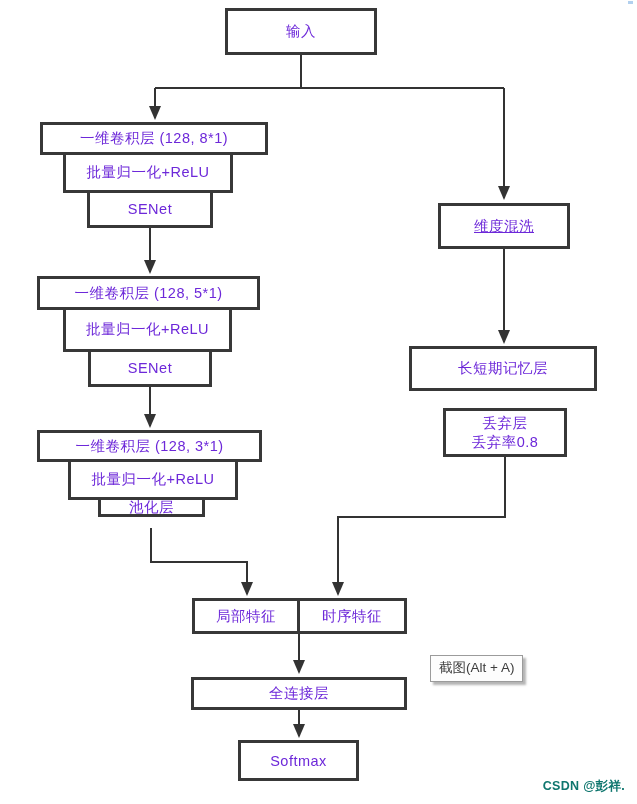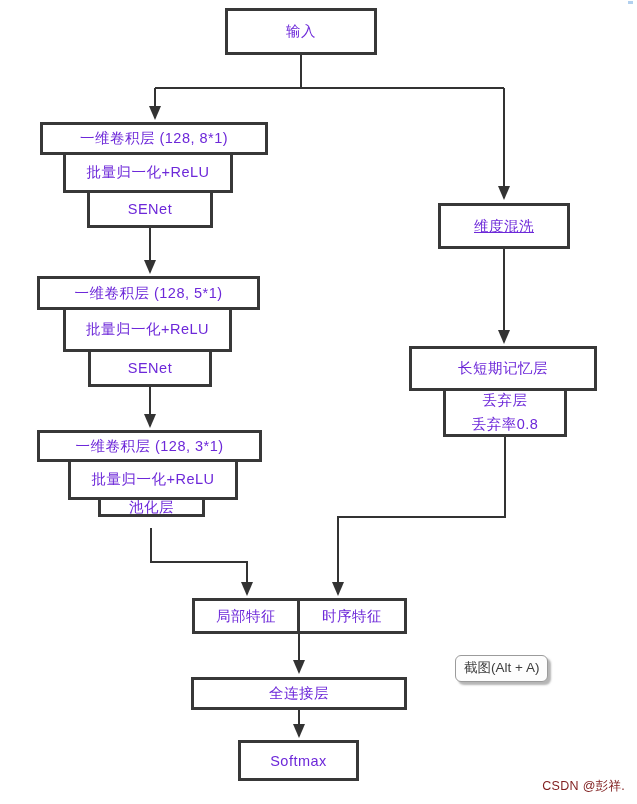--- a/index.html
+++ b/index.html
@@ -36,23 +36,24 @@
     font-size:13.5px;
     color:#3d3d3d;
     z-index:2;
     white-space:nowrap;
   }
   .watermark{
     position:absolute;
     right:12px;
     top:778px;
     font-size:12.5px;
-    color:#7f1d1d;
+    color:#0f766e;
     z-index:2;
     letter-spacing:0.3px;
+    font-weight:bold;
   }
   .corner-dot{
     position:absolute;
     right:4px;top:1px;
     width:5px;height:3px;
     background:#9fc4ea;
     opacity:0.8;
     z-index:2;
   }
 </style>
@@ -91,30 +92,30 @@
   <div class="node" style="left:37px;top:276px;width:223px;height:34px;">一维卷积层 (128, 5*1)</div>
   <div class="node" style="left:63px;top:307px;width:169px;height:45px;">批量归一化+ReLU</div>
   <div class="node" style="left:88px;top:349px;width:124px;height:38px;">SENet</div>
 
   <div class="node" style="left:37px;top:430px;width:225px;height:32px;">一维卷积层 (128, 3*1)</div>
   <div class="node" style="left:68px;top:459px;width:170px;height:41px;">批量归一化+ReLU</div>
   <div class="node" style="left:98px;top:497px;width:107px;height:20px;">池化层</div>
 
   <div class="node" style="left:438px;top:203px;width:132px;height:46px;text-decoration:underline;">维度混洗</div>
   <div class="node" style="left:409px;top:346px;width:188px;height:45px;">长短期记忆层</div>
-  <div class="node two-line" style="left:443px;top:388px;width:124px;height:49px;justify-content:space-between;">
+  <div class="node two-line" style="left:443px;top:408px;width:124px;height:49px;">
     <span>丢弃层</span>
     <span>丢弃率0.8</span>
   </div>
 
   <div class="node" style="left:192px;top:598px;width:108px;height:36px;">局部特征</div>
   <div class="node" style="left:297px;top:598px;width:110px;height:36px;">时序特征</div>
 
   <div class="node" style="left:191px;top:677px;width:216px;height:33px;">全连接层</div>
   <div class="node" style="left:238px;top:740px;width:121px;height:41px;">Softmax</div>
 
-  <div class="tooltip" style="left:455px;top:655px;border-radius:6px;">截图(Alt + A)</div>
+  <div class="tooltip" style="left:430px;top:655px;">截图(Alt + A)</div>
 
   <div class="watermark">CSDN @彭祥.</div>
 
   <div class="corner-dot"></div>
 
 </div>
 
 </body></html>

